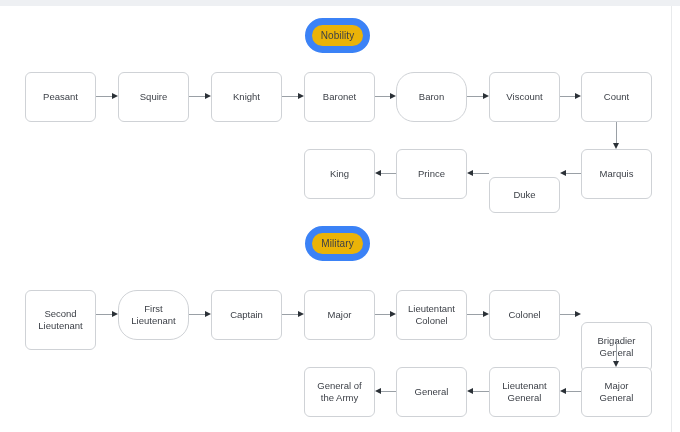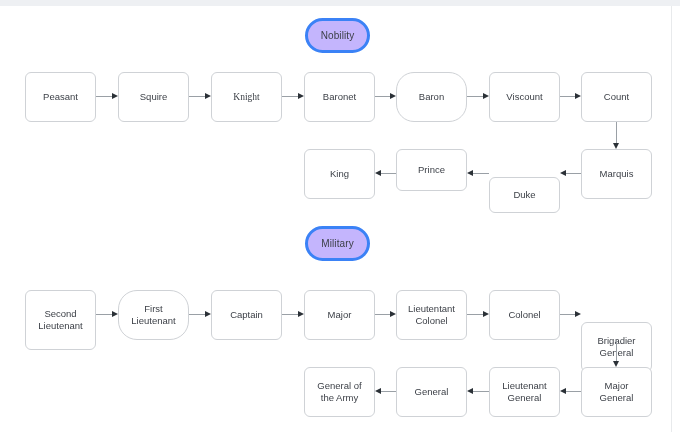--- a/index.html
+++ b/index.html
@@ -47,23 +47,23 @@
     left: 672px;
     width: 8px;
     height: 426px;
     background: #ffffff;
   }
 
   
   .pill {
     position: absolute;
     box-sizing: border-box;
-    border: 3px solid #3b82f6;
+    border: 7px solid #3b82f6;
     border-radius: 18px;
-    background: #c4b5fd;
+    background: #eab308;
     display: flex;
     align-items: center;
     justify-content: center;
     color: #3b3f46;
     font-size: 10px;
     letter-spacing: 0.1px;
   }
 
   
   .node {
@@ -121,21 +121,21 @@
 <div id="canvas">
 
   <div class="top-strip"></div>
 
   <div class="pill" style="left:305px; top:18px; width:65px; height:35px;">
     <span>Nobility</span>
   </div>
 
   <div class="node" style="left:25px; top:72px; width:71px; height:50px;"><span>Peasant</span></div>
   <div class="node" style="left:118px; top:72px; width:71px; height:50px;justify-content:center;"><span>Squire</span></div>
-  <div class="node" style="left:211px; top:72px; width:71px; height:50px;font-family:Liberation Serif, serif;"><span>Knight</span></div>
+  <div class="node" style="left:211px; top:72px; width:71px; height:50px;"><span>Knight</span></div>
   <div class="node" style="left:304px; top:72px; width:71px; height:50px;"><span>Baronet</span></div>
   <div class="node" style="left:396px; top:72px; width:71px; height:50px;border-radius:18px;"><span>Baron</span></div>
   <div class="node" style="left:489px; top:72px; width:71px; height:50px;"><span>Viscount</span></div>
   <div class="node" style="left:581px; top:72px; width:71px; height:50px;"><span>Count</span></div>
 
   <div class="edge-h" style="left:96px; top:96px; width:16px;"></div>
   <div class="arrow arrow-right" style="left:112px; top:93px;"></div>
 
   <div class="edge-h" style="left:189px; top:96px; width:16px;"></div>
   <div class="arrow arrow-right" style="left:205px; top:93px;"></div>
@@ -149,21 +149,21 @@
   <div class="edge-h" style="left:467px; top:96px; width:16px;"></div>
   <div class="arrow arrow-right" style="left:483px; top:93px;"></div>
 
   <div class="edge-h" style="left:560px; top:96px; width:15px;"></div>
   <div class="arrow arrow-right" style="left:575px; top:93px;"></div>
 
   <div class="edge-v" style="left:616px; top:122px; height:21px;"></div>
   <div class="arrow arrow-down" style="left:613px; top:143px;"></div>
 
   <div class="node" style="left:304px; top:149px; width:71px; height:50px;"><span>King</span></div>
-  <div class="node" style="left:396px; top:149px; width:71px; height:42px;"><span>Prince</span></div>
+  <div class="node" style="left:396px; top:149px; width:71px; height:50px;"><span>Prince</span></div>
   <div class="node" style="left:489px; top:149px; width:71px; height:36px;margin-top:28px;"><span>Duke</span></div>
   <div class="node" style="left:581px; top:149px; width:71px; height:50px;"><span>Marquis</span></div>
 
   <div class="edge-h" style="left:566px; top:173px; width:15px;"></div>
   <div class="arrow arrow-left" style="left:560px; top:170px;"></div>
 
   <div class="edge-h" style="left:473px; top:173px; width:16px;"></div>
   <div class="arrow arrow-left" style="left:467px; top:170px;"></div>
 
   <div class="edge-h" style="left:381px; top:173px; width:15px;"></div>

